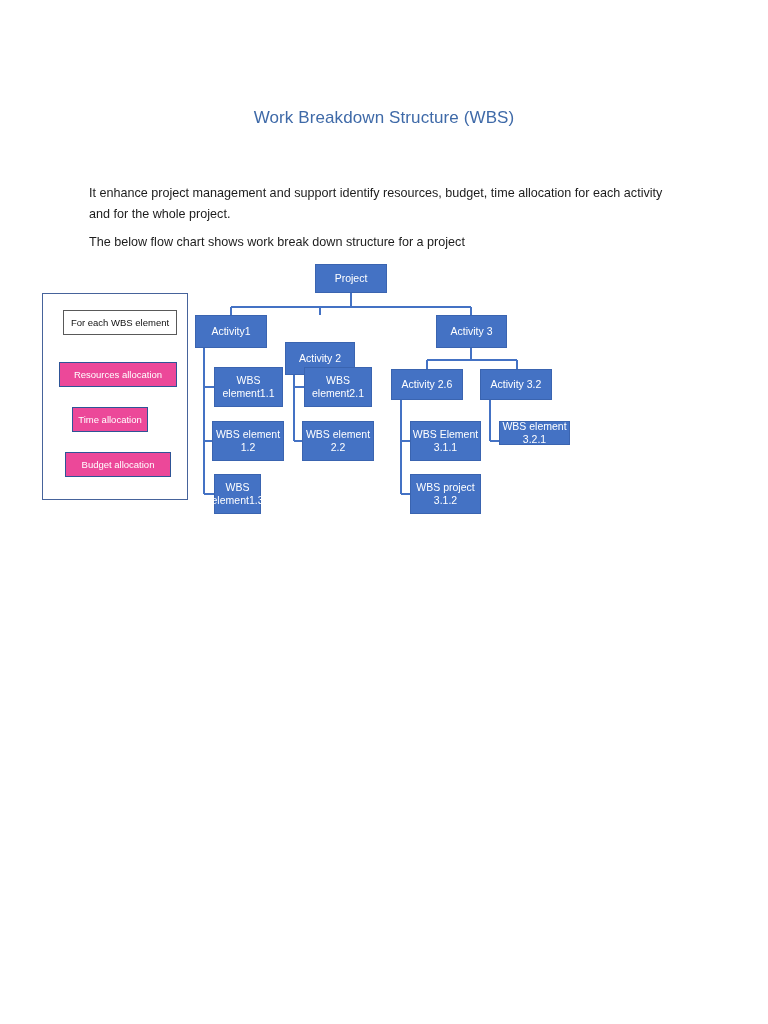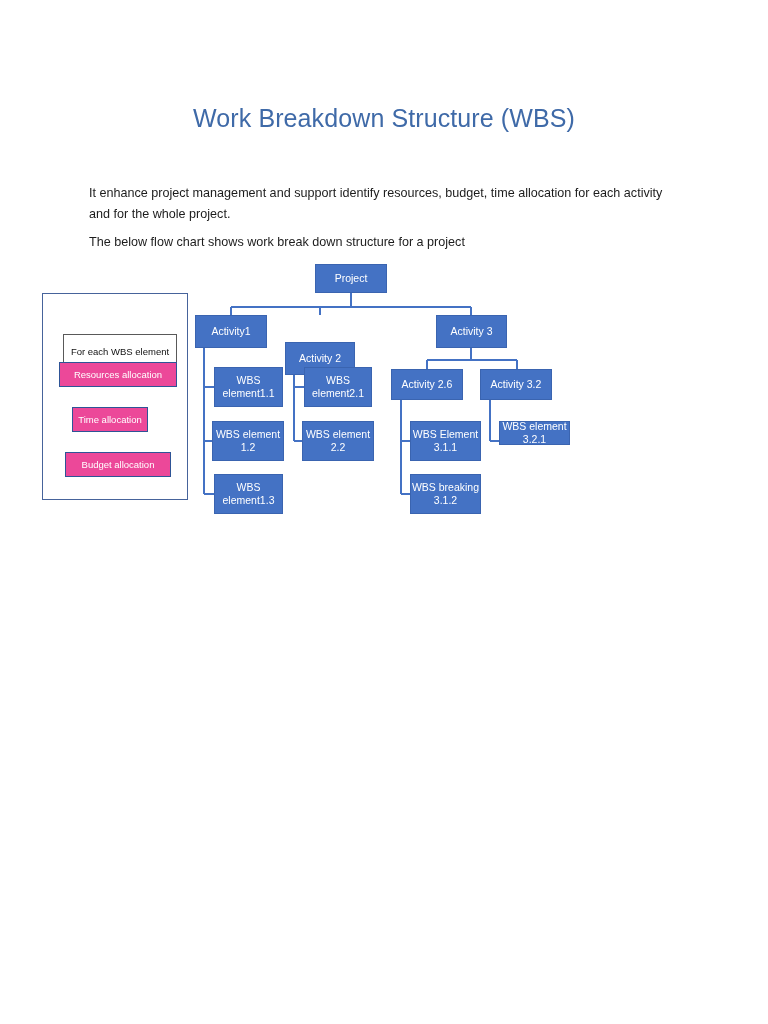--- a/index.html
+++ b/index.html
@@ -25,21 +25,21 @@
     background: #ffffff;
   }
 
   
   .doc-title {
     position: absolute;
     left: 0;
     top: 105px;
     width: 768px;
     text-align: center;
-    font-size: 25px;
+    font-size: 17px;
     line-height: 26px;
     font-weight: 400;
     color: #3f6aa8;
     letter-spacing: 0.1px;
   }
 
   .para {
     position: absolute;
     left: 89px;
     width: 585px;
@@ -181,39 +181,39 @@
     <div class="node hit" style="left:195px; top:315px; width:72px; height:33px;">Activity1</div>
 
     <div class="node hit" style="left:285px; top:315px; width:70px; height:33px;margin-top:27px;">Activity 2</div>
 
     <div class="node hit" style="left:436px; top:315px; width:71px; height:33px;">Activity 3</div>
 
     <div class="node hit" style="left:214px; top:367px; width:69px; height:40px;">WBS element1.1</div>
 
     <div class="node hit" style="left:212px; top:421px; width:72px; height:40px;">WBS element 1.2</div>
 
-    <div class="node hit" style="left:214px; top:474px; width:69px; height:40px;">WBS element1.3</div>
+    <div class="node hit" style="left:214px; top:474px; width:47px; height:40px;">WBS element1.3</div>
 
     <div class="node hit" style="left:304px; top:367px; width:68px; height:40px;">WBS element2.1</div>
 
     <div class="node hit" style="left:302px; top:421px; width:72px; height:40px;">WBS element 2.2</div>
 
     <div class="node hit" style="left:391px; top:369px; width:72px; height:31px;">Activity 2.6</div>
 
     <div class="node hit" style="left:480px; top:369px; width:72px; height:31px;">Activity 3.2</div>
 
     <div class="node hit" style="left:410px; top:421px; width:71px; height:40px;">WBS Element 3.1.1</div>
 
-    <div class="node hit" style="left:410px; top:474px; width:71px; height:40px;">WBS breaking 3.1.2</div>
+    <div class="node hit" style="left:410px; top:474px; width:71px; height:40px;">WBS project 3.1.2</div>
 
     <div class="node hit" style="left:499px; top:421px; width:71px; height:24px;">WBS element 3.2.1</div>
 
     <div class="legend-box">
 
-      <div class="legend-plain" style="left:20px; top:40px; width:114px; height:35px;">For each WBS element</div>
+      <div class="legend-plain" style="left:20px; top:16px; width:114px; height:25px;">For each WBS element</div>
 
       <div class="legend-blue" style="left:16px; top:68px; width:118px; height:25px;">Resources allocation</div>
 
       <div class="legend-blue" style="left:29px; top:113px; width:76px; height:25px;">Time allocation</div>
 
       <div class="legend-blue" style="left:22px; top:158px; width:106px; height:25px;">Budget allocation</div>
 
     </div>
 
   </div>

